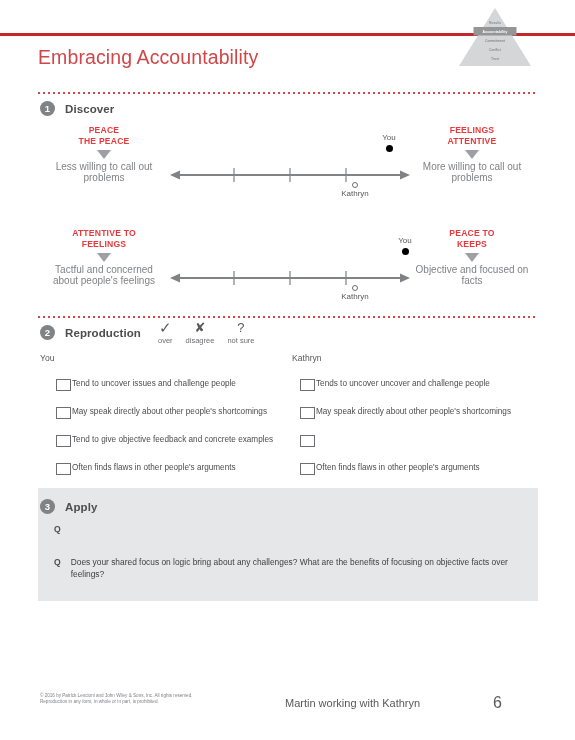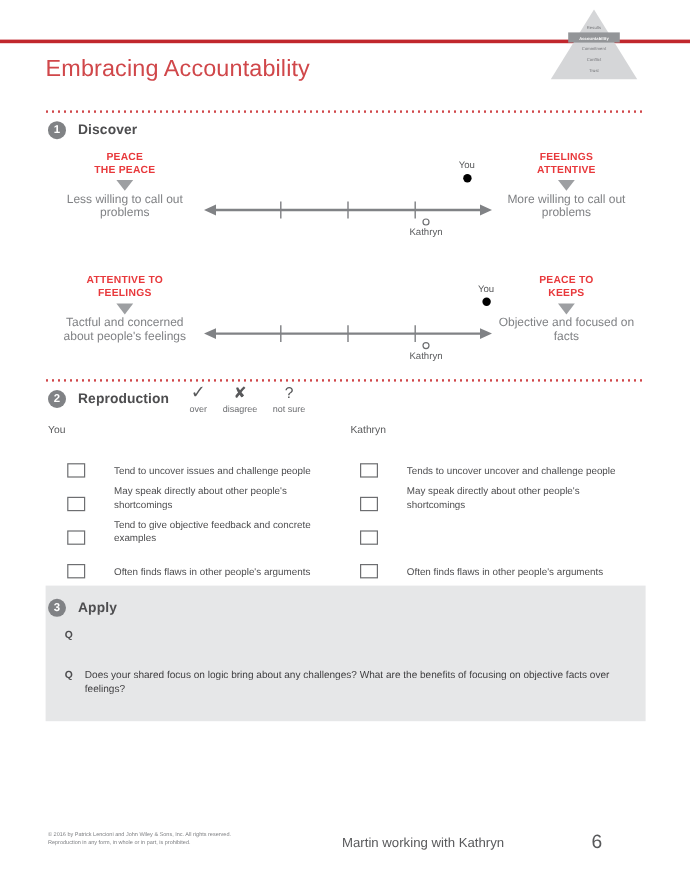--- a/index.html
+++ b/index.html
@@ -203,22 +203,22 @@
 
   .stmt-list {
     position: absolute;
     width: 225px;
   }
   #list-you     { left: 56px;  top: 370px; }
   #list-kathryn { left: 300px; top: 370px; }
 
   .stmt {
     display: flex;
-    align-items: flex-end;
-    gap: 24px;
+    align-items: center;
+    gap: 1px;
     height: 28px;
   }
   .cbox {
     width: 15px;
     height: 12px;
     border: 1px solid #6d6e71;
     background: #ffffff;
     flex: 0 0 auto;
     margin-top: 1px;
     box-sizing: border-box;

